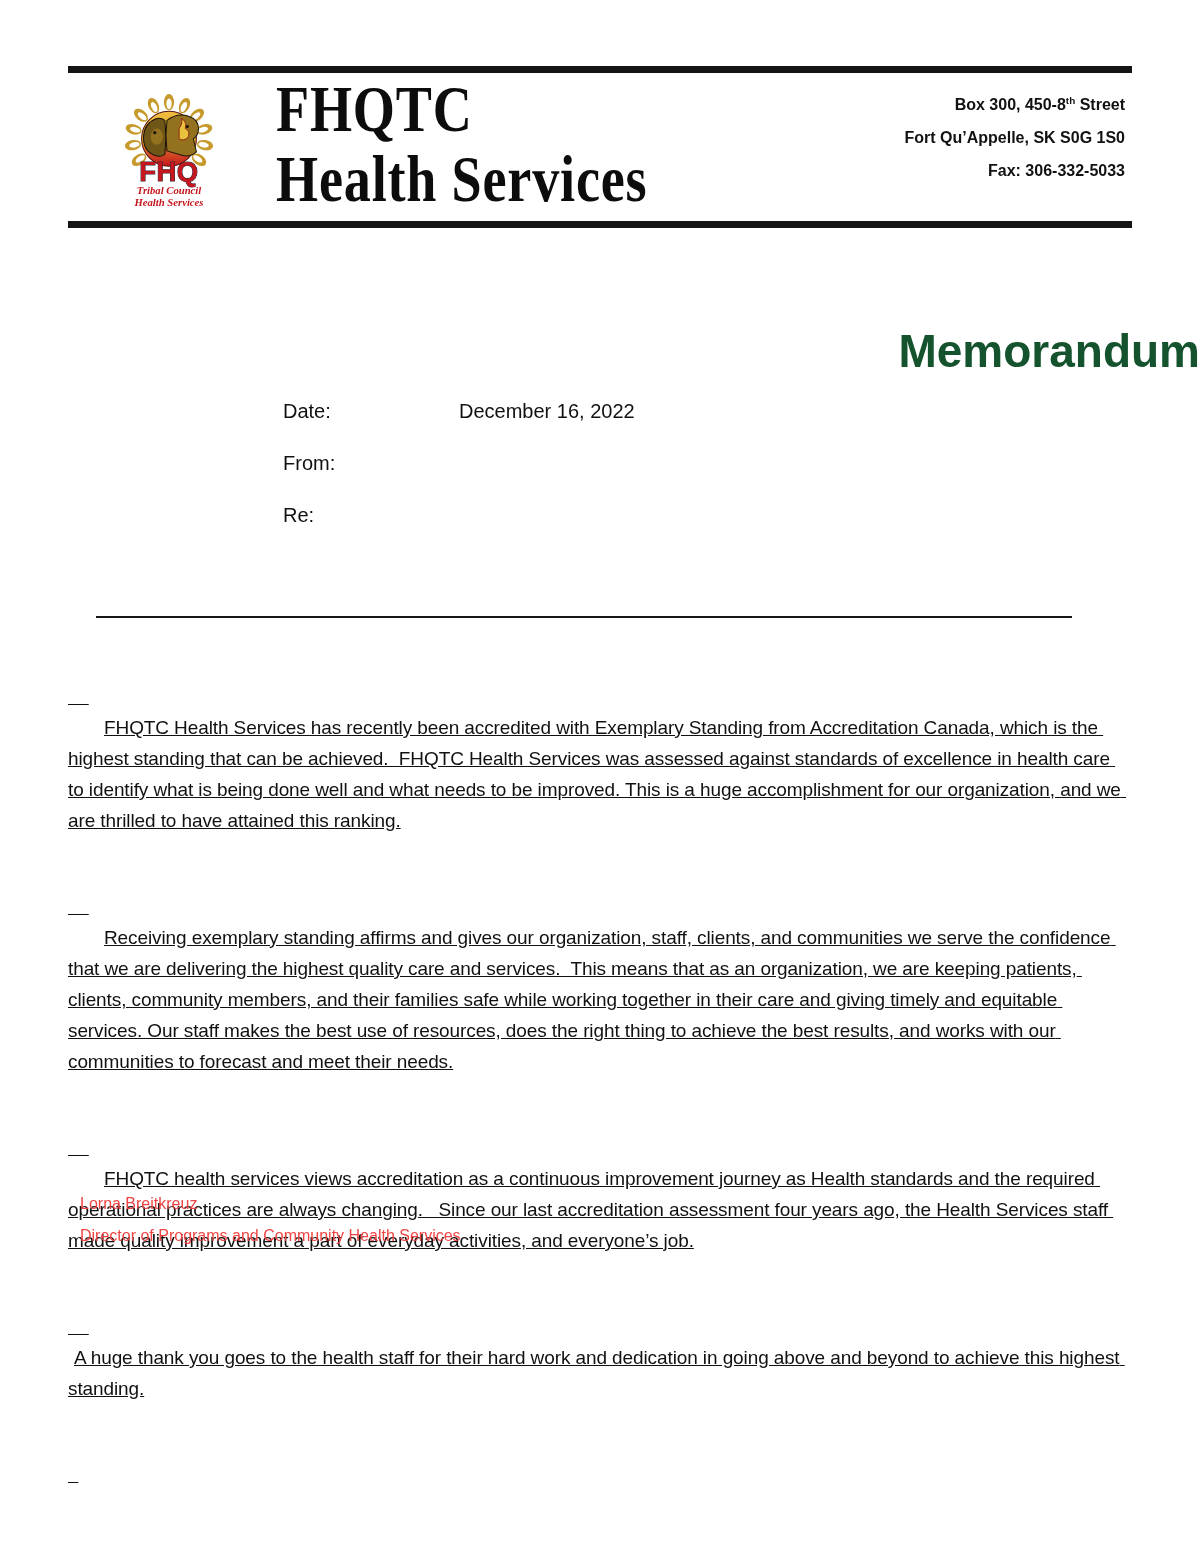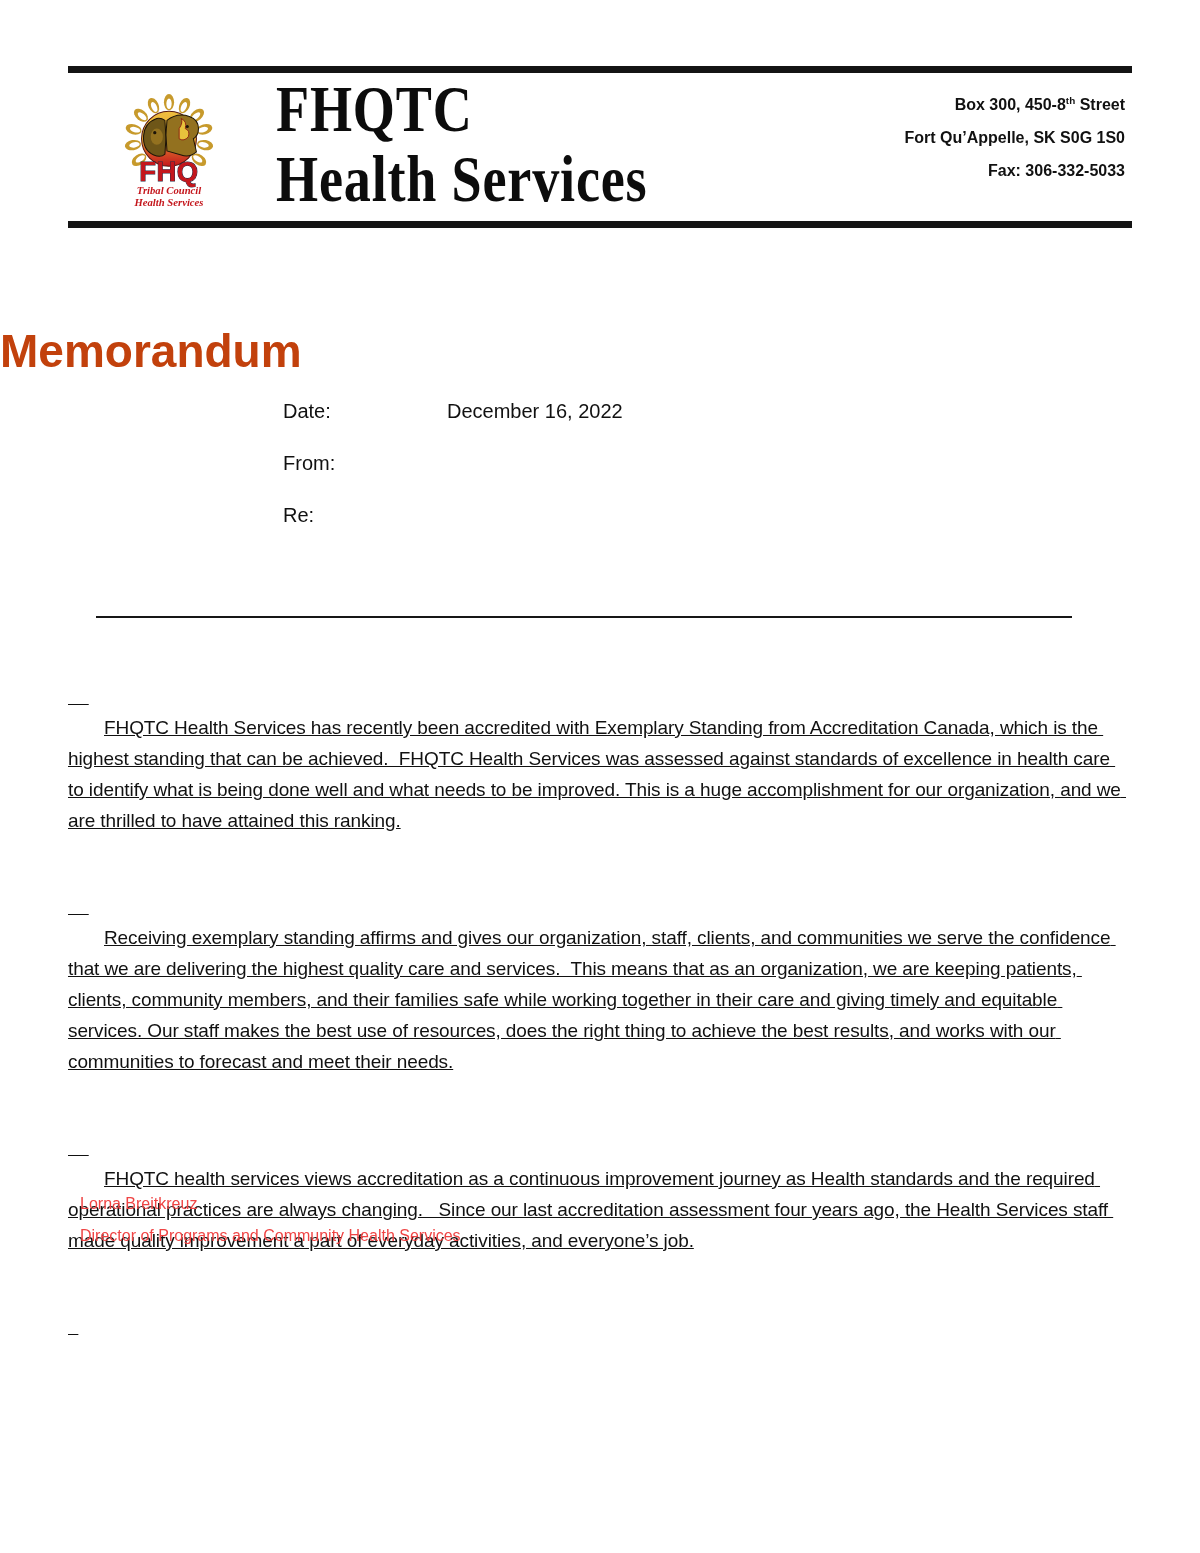--- a/index.html
+++ b/index.html
@@ -26,25 +26,25 @@
     transform:scaleX(0.82); transform-origin:left top; white-space:nowrap;
   }
   .address {
     position:absolute; right:75px; top:84px; text-align:right;
     font-weight:700; font-size:16px; line-height:33px; color:#111;
   }
   .address sup { font-size:0.62em; vertical-align:super; }
 
   .memo-title {
     position:absolute; left:0; top:324px; width:100%;
-    text-align:left; font-size:46px; font-weight:700; color:#c2410c;
+    text-align:right; font-size:46px; font-weight:700; color:#14532d;
   }
 
   .fields { position:absolute; left:283px; top:400px; font-size:20px; color:#111; }
-  .field-row { display:flex; margin-bottom:29px; }
+  .field-row { display:flex; margin-bottom:29px;gap:12px; }
   .field-label { width:140px; flex:none; }
   .field-value { white-space:nowrap;margin-left:24px; }
 
   .divider {
     position:absolute; left:96px; top:616px; width:976px; height:2px;
     background:#161616;
   }
 
   .body-text {
     position:absolute; left:68px; top:650px; width:1062px;
@@ -174,20 +174,21 @@
       <div class="field-label">Re:</div>
     </div>
   </div>
 
   <div class="divider"></div>
 
   <div class="body-text">
     <p>FHQTC Health Services has recently been accredited with Exemplary Standing from Accreditation Canada, which is the highest standing that can be achieved.  FHQTC Health Services was assessed against standards of excellence in health care to identify what is being done well and what needs to be improved. This is a huge accomplishment for our organization, and we are thrilled to have attained this ranking.</p>
     <p>Receiving exemplary standing affirms and gives our organization, staff, clients, and communities we serve the confidence that we are delivering the highest quality care and services.  This means that as an organization, we are keeping patients, clients, community members, and their families safe while working together in their care and giving timely and equitable services. Our staff makes the best use of resources, does the right thing to achieve the best results, and works with our communities to forecast and meet their needs.</p>
     <p>FHQTC health services views accreditation as a continuous improvement journey as Health standards and the required operational practices are always changing.   Since our last accreditation assessment four years ago, the Health Services staff made quality improvement a part of everyday activities, and everyone’s job.</p>
+    <p class="small-indent">A huge thank you goes to the health staff for their hard work and dedication in going above and beyond to achieve this highest standing.</p>
   </div>
 
   <div class="signature">
     <div>Lorna Breitkreuz</div>
     <div>Director of Programs and Community Health Services</div>
   </div>
 
 </div>
 
 </body></html>

